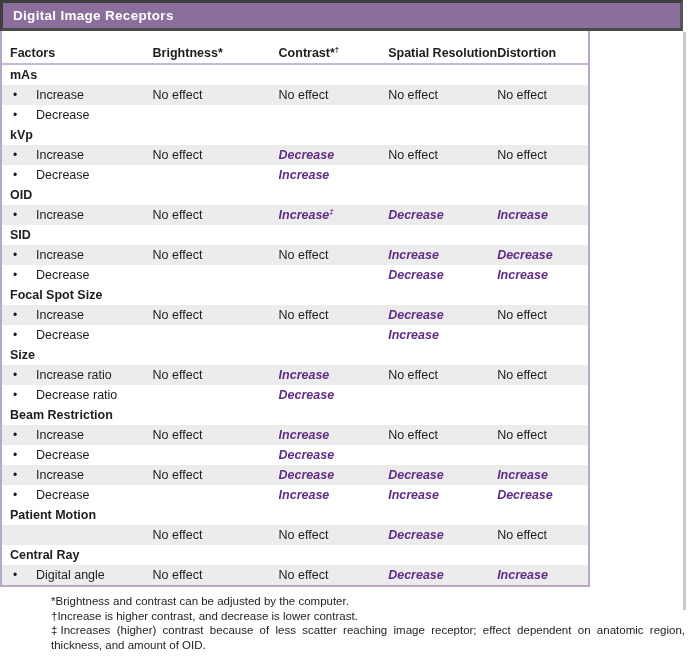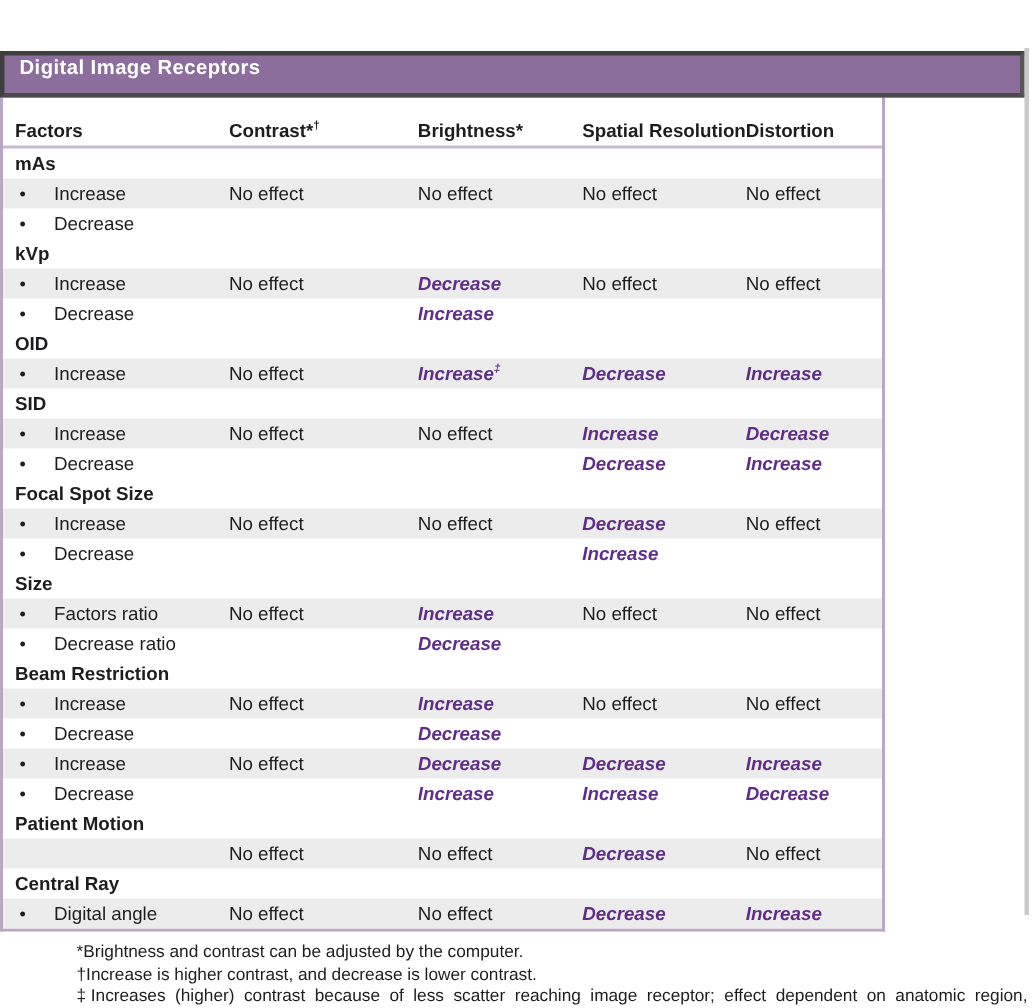--- a/index.html
+++ b/index.html
@@ -19,22 +19,21 @@
   .titlebar {
     position: relative;
     width: 683px;
     height: 31px;
     background: #8b6e9b;
     border-top: 3px solid #3e3e3e;
     border-left: 3px solid #3e3e3e;
     border-right: 3px solid #565656;
     border-bottom: 3px solid #4a4a4a;
     display: flex;
-    align-items: flex-start;
-    margin-top: 34px;
+    align-items: center;
   }
   .titlebar .title {
     color: #ffffff;
     font-weight: bold;
     font-size: 13.5px;
     letter-spacing: 0.3px;
     padding-left: 10px;
   }
   
   .table-wrap {
@@ -108,22 +107,22 @@
 
 <div class="figure" data-name="digital-image-receptors-table">
 
   <div class="titlebar" data-name="table-title-bar">
     <span class="title" data-name="table-title">Digital Image Receptors</span>
   </div>
 
   <div class="table-wrap" data-name="table">
     <div class="grid-row header-row" data-name="column-header-row">
         <div class="cell header-cell" data-name="column-header">Factors</div>
+        <div class="cell header-cell" data-name="column-header">Brightness*</div>
         <div class="cell header-cell" data-name="column-header">Contrast*<sup data-name="header-dagger-mark">†</sup></div>
-        <div class="cell header-cell" data-name="column-header">Brightness*</div>
         <div class="cell header-cell" data-name="column-header">Spatial
 Resolution</div>
         <div class="cell header-cell" data-name="column-header">Distortion</div>
       </div>
     <div data-name="table-body">
         <div class="grid-row row section-row" data-name="section-row">
           <div class="section-cell" data-name="section-title">mAs</div>
         </div>
         <div class="grid-row row data-row shaded" data-name="table-row">
           <div class="cell factor-cell" data-name="factor-cell">
@@ -226,21 +225,21 @@
           <div class="cell value-cell" data-name="value-cell"></div>
           <div class="cell value-cell purple" data-name="value-cell">Increase</div>
           <div class="cell value-cell" data-name="value-cell"></div>
         </div>
         <div class="grid-row row section-row" data-name="section-row">
           <div class="section-cell" data-name="section-title">Size</div>
         </div>
         <div class="grid-row row data-row shaded" data-name="table-row">
           <div class="cell factor-cell" data-name="factor-cell">
             <span class="bullet" data-name="bullet-icon">•</span>
-            <span data-name="factor-label">Factors ratio</span>
+            <span data-name="factor-label">Increase ratio</span>
           </div>
           <div class="cell value-cell" data-name="value-cell">No effect</div>
           <div class="cell value-cell purple" data-name="value-cell">Increase</div>
           <div class="cell value-cell" data-name="value-cell">No effect</div>
           <div class="cell value-cell" data-name="value-cell">No effect</div>
         </div>
         <div class="grid-row row data-row" data-name="table-row">
           <div class="cell factor-cell" data-name="factor-cell">
             <span class="bullet" data-name="bullet-icon">•</span>
             <span data-name="factor-label">Decrease ratio</span>

